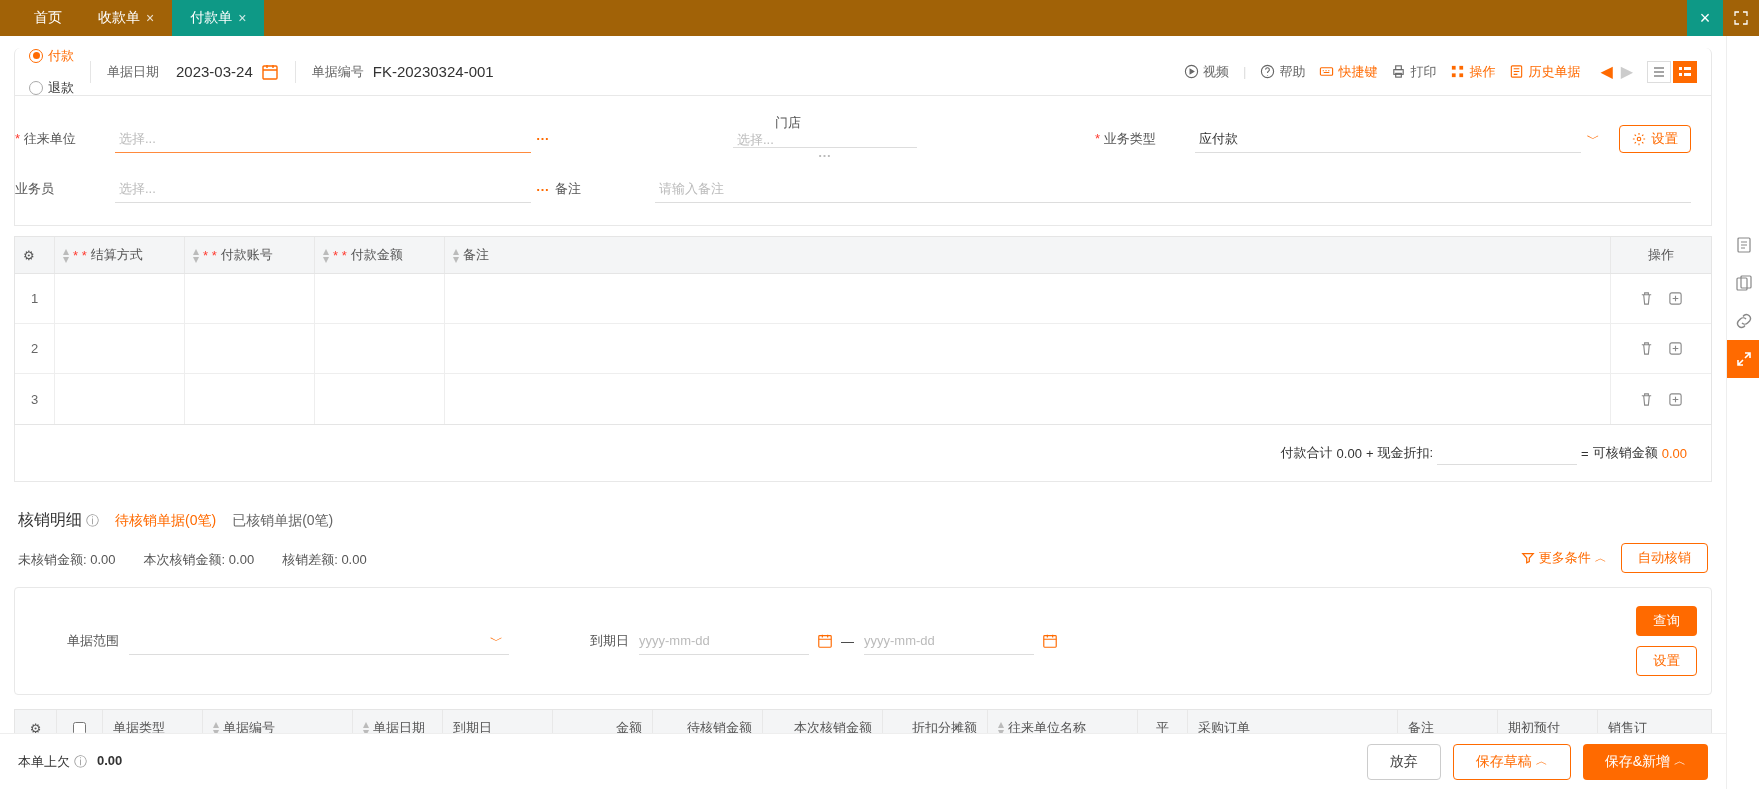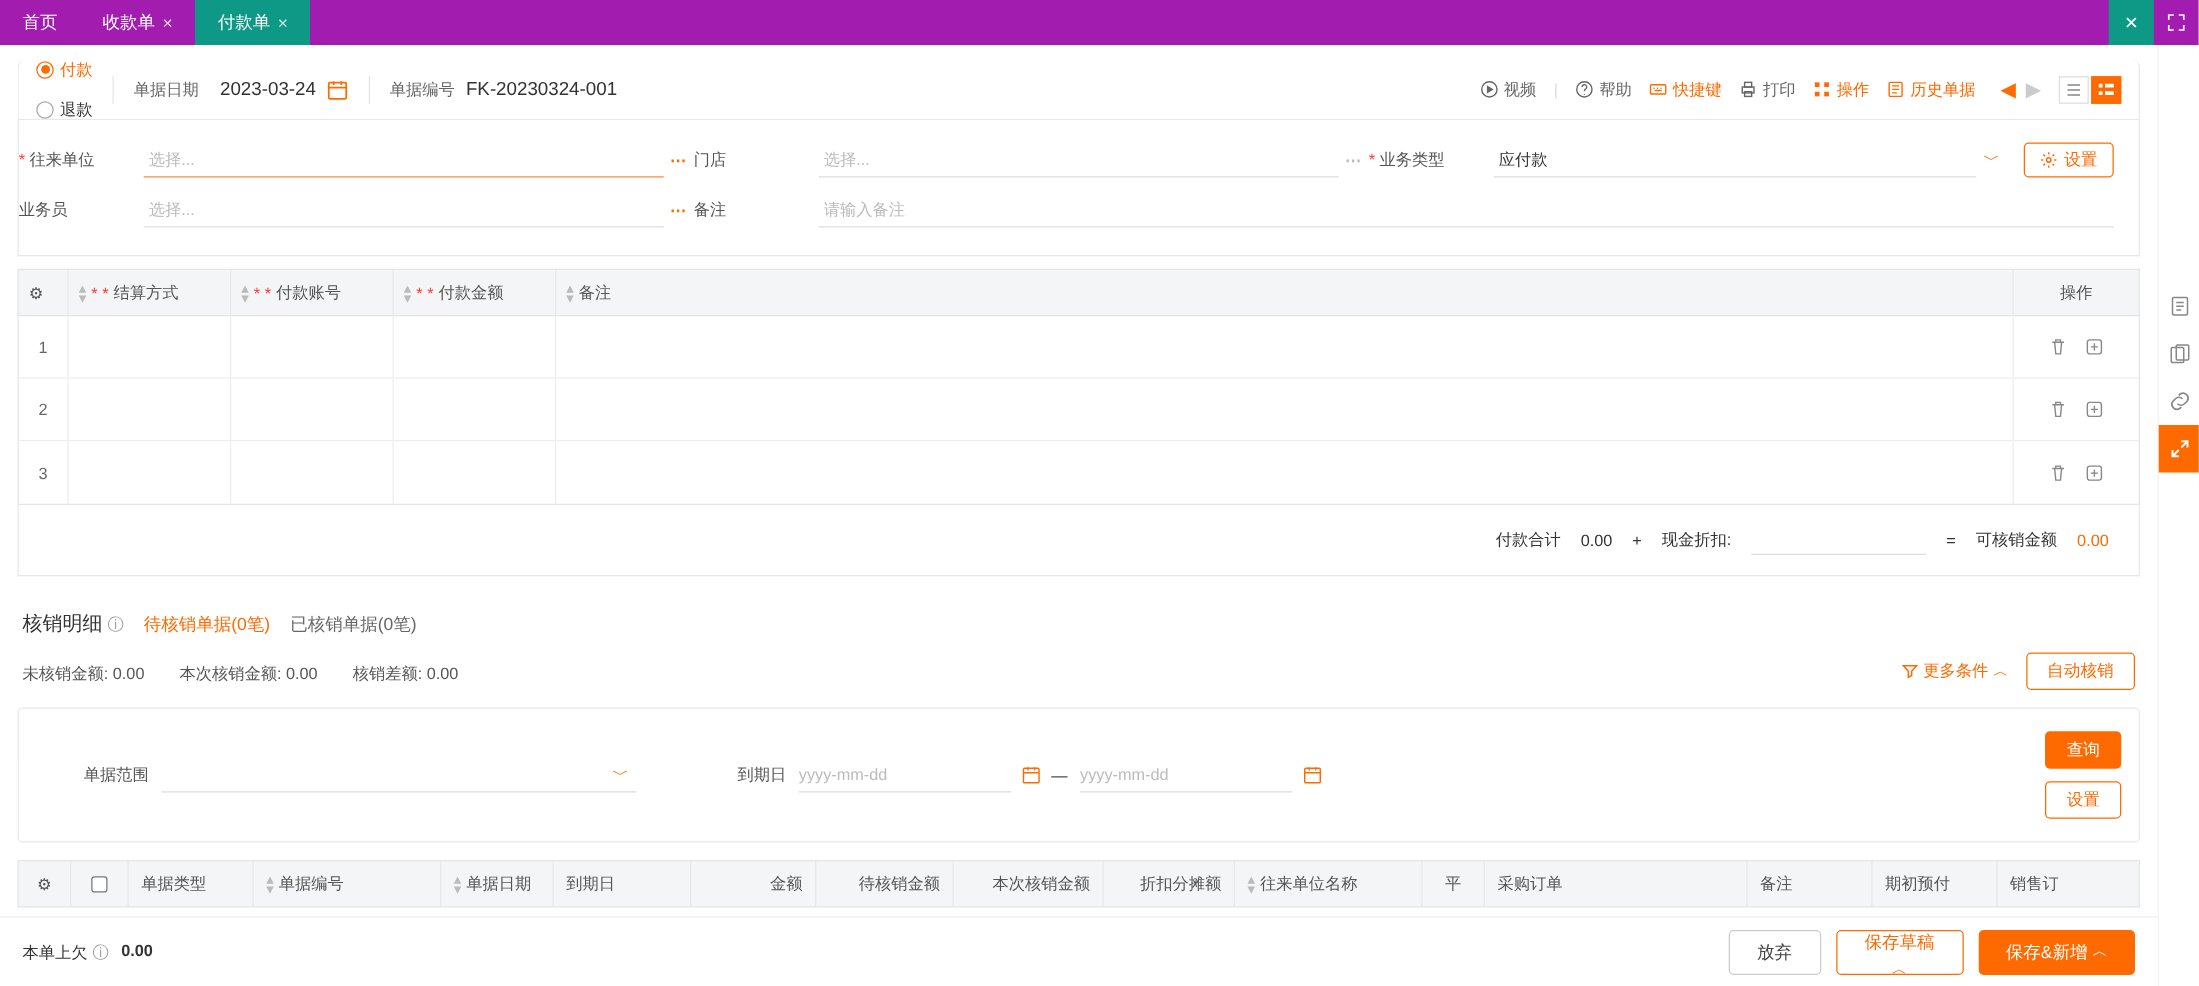--- a/index.html
+++ b/index.html
@@ -1,17 +1,17 @@
 <!DOCTYPE html>
 <html><head>
 <meta charset="utf-8">
 <style>
 * { margin: 0; padding: 0; box-sizing: border-box; font-family: "Microsoft YaHei", Arial, sans-serif; }
 body { background: #f5f5f5; font-size: 13px; color: #333; width: 1759px; height: 789px; overflow: hidden; position: relative; }
-.tabs-bar { background: #a21caf; height: 36px; display: flex; align-items: flex-end; position: relative; }
+.tabs-bar { background: #a16207; height: 36px; display: flex; align-items: flex-end; position: relative; padding-left: 16px; }
 .tab { padding: 0 18px; height: 36px; display: flex; align-items: center; color: #fff; cursor: pointer; font-size: 14px; gap: 6px; }
 .tab.active { background: #0e9986; }
 .tab-close { font-size: 14px; opacity: .8; }
 .tabs-right { position: absolute; right: 0; height: 36px; display: flex; align-items: center; }
 .tabs-right .tbtn { width: 36px; height: 36px; display: flex; align-items: center; justify-content: center; color: #fff; cursor: pointer; font-size: 18px; }
 .tabs-right .tbtn.dark { background: #0e9986; }
 
 .main { position: absolute; top: 36px; left: 0; right: 33px; bottom: 0; background: #fff; }
 .right-rail { position: absolute; right: 0; top: 36px; width: 33px; bottom: 0; background: #fff; border-left: 1px solid #eee; display: flex; flex-direction: column; }
 .rail-btn { width: 33px; height: 38px; display: flex; align-items: center; justify-content: center; color: #888; cursor: pointer; }
@@ -36,21 +36,21 @@
 .nav-arrows .ar { color: #ff6a00; cursor: pointer; font-size: 16px; }
 .nav-arrows .ar.dis { color: #ccc; }
 .view-toggle { display: flex; gap: 2px; }
 .vbtn { width: 24px; height: 22px; border: 1px solid #ddd; display: flex; align-items: center; justify-content: center; cursor: pointer; color: #888; }
 .vbtn.active { background: #ff6a00; color: #fff; border-color: #ff6a00; }
 
 .form-area { margin: 0 14px; border: 1px solid #e8e8e8; border-top: none; padding: 12px 0 16px; }
 .form-row { display: flex; padding: 6px 0; }
 .fcell { display: flex; align-items: center; }
 .fcell.c1 { width: 540px; }
-.fcell.c2 { width: 540px; }
+.fcell.c2 { width: 540px; flex-direction: column; }
 .fcell.c3 { flex: 1; padding-right: 20px; }
 .flabel { width: 100px; color: #555; padding-right: 10px; }
 .req::before { content: "* "; color: #ff3b30; }
 .finput { flex: 1; border: none; border-bottom: 1px solid #ddd; height: 28px; padding: 0 4px; color: #333; outline: none; font-size: 13px; }
 .finput.orange { border-bottom-color: #ff8a3d; }
 .finput::placeholder { color: #bbb; }
 .ftrail { width: 24px; text-align: center; color: #ff6a00; cursor: pointer; font-weight: bold; letter-spacing: 1px; }
 .ftrail.gray { color: #bbb; }
 .fval { flex: 1; border-bottom: 1px solid #ddd; height: 28px; line-height: 28px; padding: 0 4px; }
 .fchevron { color: #ff6a00; width: 24px; text-align: center; }
@@ -68,21 +68,21 @@
 .ghcell .sort { color: #bbb; font-size: 12px; line-height: 8px; display: flex; flex-direction: column; }
 .ghcell .req { color: #ff3b30; }
 .g1-body { border: 1px solid #e5e5e5; border-top: none; }
 .g1-row { display: flex; height: 50px; border-bottom: 1px solid #eee; }
 .g1-row:last-child { border-bottom: none; }
 .gcell { border-right: 1px solid #eee; display: flex; align-items: center; justify-content: center; color: #666; }
 .gcol-idx { width: 40px; text-align: center; }
 .g1-body .gcol-ops { display: flex; align-items: center; justify-content: center; gap: 14px; color: #888; }
 .row-icon { cursor: pointer; }
 
-.totals { display: flex; justify-content: flex-end; align-items: center; gap: 16px; padding: 16px 24px; background: #fff; margin: 0 14px; border: 1px solid #e8e8e8; border-top: none; }
+.totals { display: flex; justify-content: flex-end; align-items: center; gap: 4px; padding: 16px 24px; background: #fff; margin: 0 14px; border: 1px solid #e8e8e8; border-top: none; }
 .totals input { border: none; border-bottom: 1px solid #ddd; width: 140px; height: 24px; outline: none; }
 .tot-orange { color: #ff6a00; font-weight: 500; }
 
 .section2 { margin: 14px 14px 0; background: #fff; padding-top: 14px; }
 .s2-head { display: flex; align-items: center; gap: 16px; padding: 0 4px 12px; }
 .s2-title { font-size: 16px; font-weight: 500; display: flex; align-items: center; gap: 4px; }
 .s2-tab { cursor: pointer; font-size: 14px; color: #666; }
 .s2-tab.active { color: #ff6a00; }
 .s2-stats { display: flex; gap: 28px; padding: 8px 4px; color: #555; }
 .s2-toolbar { display: flex; justify-content: flex-end; align-items: center; gap: 14px; padding: 0 4px 10px; position: relative; }
@@ -100,21 +100,21 @@
 .g2-head { display: flex; background: #f4f5f6; border: 1px solid #e5e5e5; height: 38px; align-items: center; }
 .g2-head .gh2 { padding: 0 10px; border-right: 1px solid #e8e8e8; height: 100%; display: flex; align-items: center; gap: 4px; color: #555; }
 .gh2 .sort { color: #bbb; font-size: 12px; line-height: 8px; display: flex; flex-direction: column; }
 .chkcol { width: 46px; justify-content: center; }
 .gearcol { width: 42px; justify-content: center; color: #888; }
 
 .footer { position: absolute; left: 0; right: 33px; bottom: 0; height: 56px; background: #fff; border-top: 1px solid #eee; display: flex; align-items: center; padding: 0 18px; }
 .footer-left { display: flex; align-items: flex-start; gap: 4px; }
 .footer-right { margin-left: auto; display: flex; align-items: center; gap: 12px; }
 .btn-plain { height: 36px; padding: 0 22px; border: 1px solid #ccc; background: #fff; border-radius: 4px; cursor: pointer; font-size: 14px; color: #444; }
-.btn-outline-big { height: 36px; padding: 0 22px; border: 1px solid #ff6a00; background: #fff; color: #ff6a00; border-radius: 4px; cursor: pointer; font-size: 14px; display: flex; align-items: center; gap: 4px; flex-direction: column; }
+.btn-outline-big { height: 36px; padding: 0 22px; border: 1px solid #ff6a00; background: #fff; color: #ff6a00; border-radius: 4px; cursor: pointer; font-size: 14px; display: flex; align-items: center; gap: 4px; }
 .btn-solid-big { height: 36px; padding: 0 22px; border: none; background: #ff6a00; color: #fff; border-radius: 4px; cursor: pointer; font-size: 14px; display: flex; align-items: center; gap: 4px; }
 .chev { font-size: 12px; }
 .qicon { color: #999; font-size: 13px; }
 svg { display: block; }
 </style>
 </head>
 <body>
 
 <div class="tabs-bar">
   <div class="tab">

